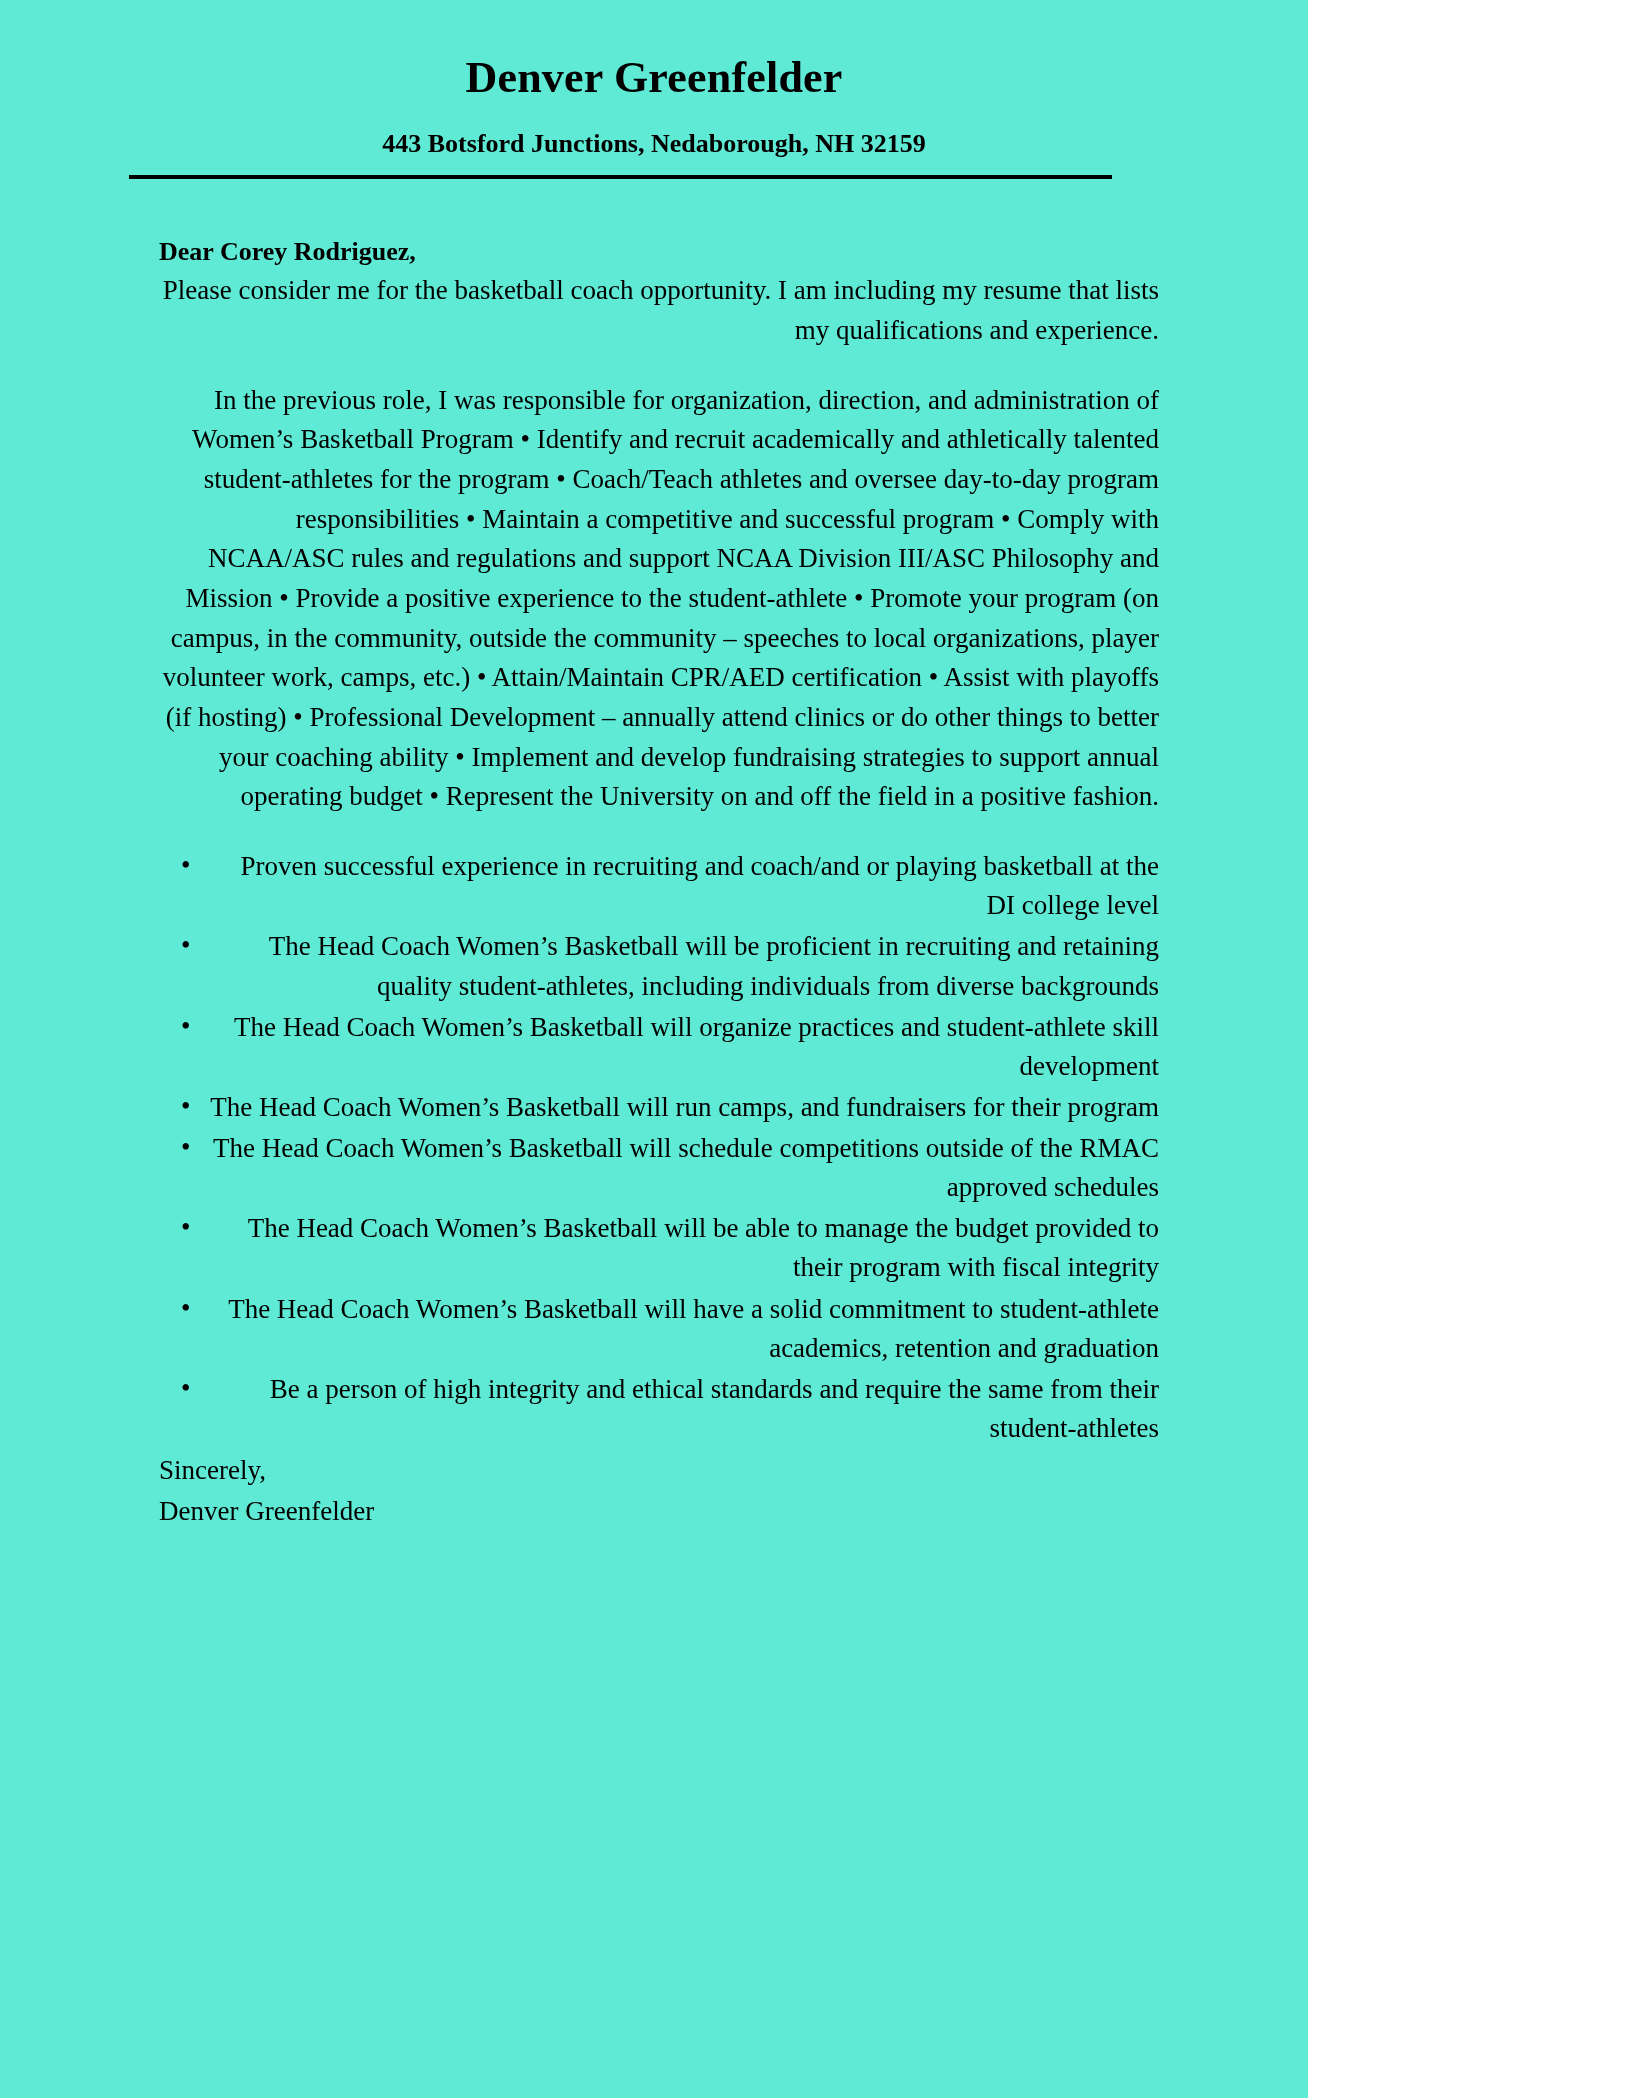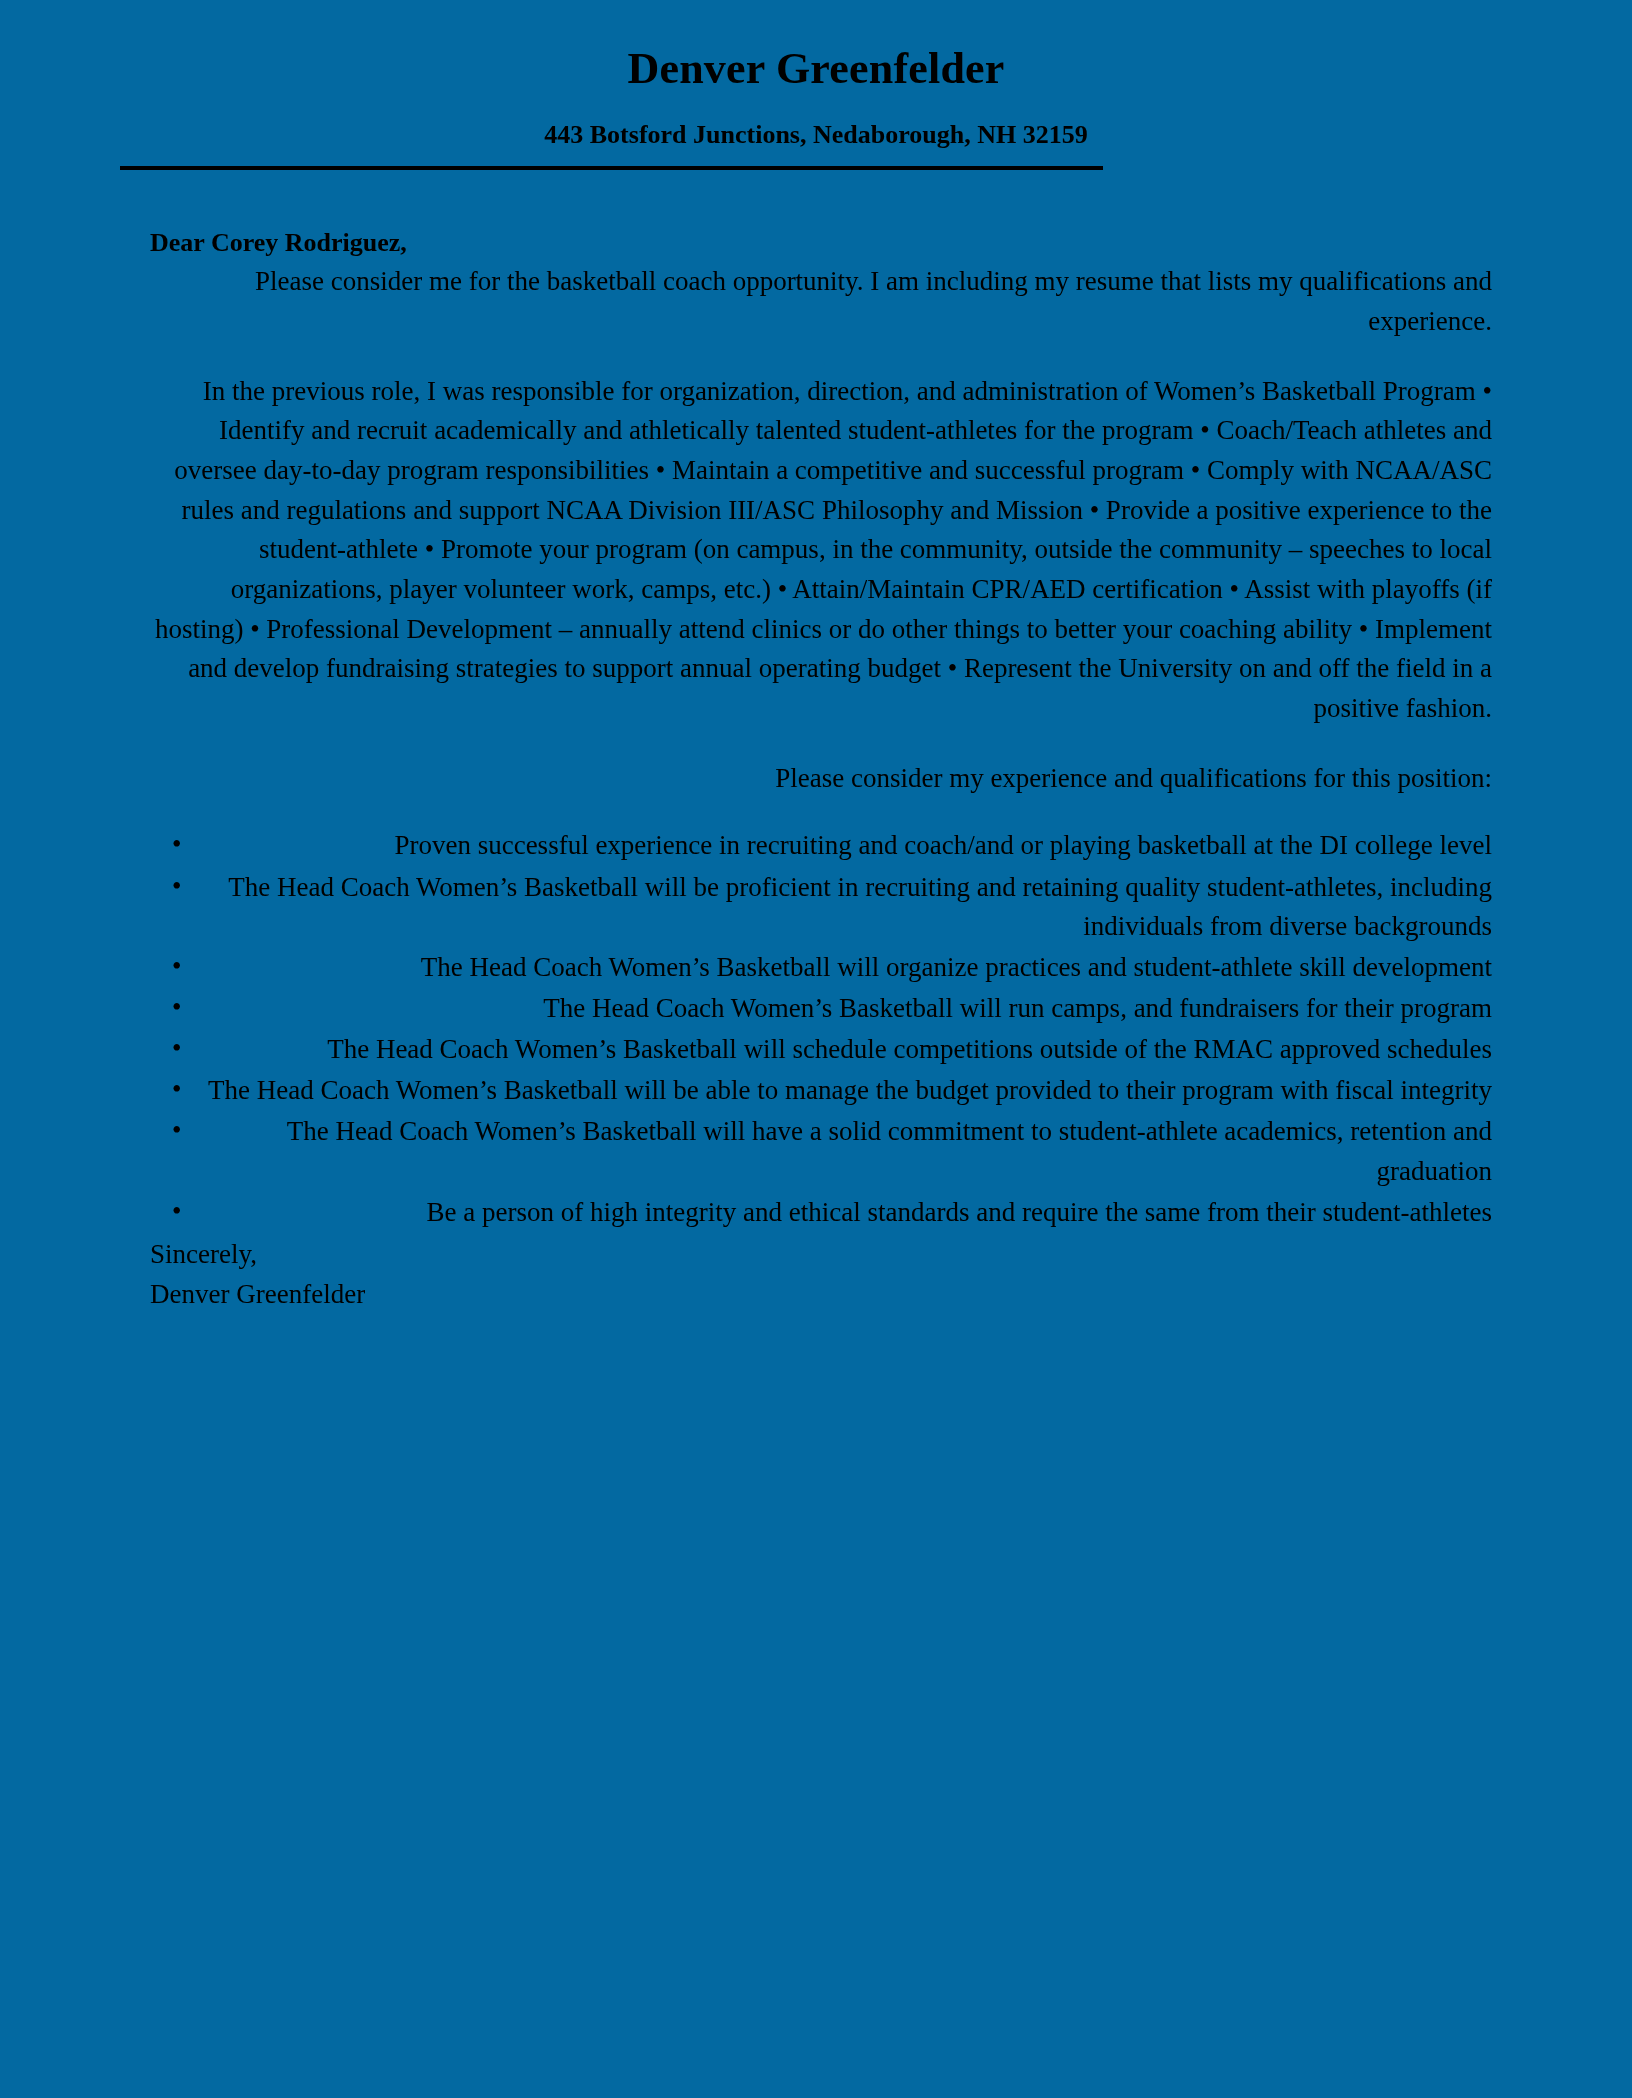--- a/index.html
+++ b/index.html
@@ -9,25 +9,25 @@
   }
   body {
     width: 1632px;
     height: 2098px;
     font-family: "Liberation Serif", "DejaVu Serif", serif;
     color: #000000;
     -webkit-font-smoothing: antialiased;
   }
   .page {
     position: relative;
-    width: 1632px;
+    width: 1308px;
     height: 2098px;
     box-sizing: border-box;
-    padding: 0;
-    background: #0369a1;
+    padding: 9px;
+    background: #5eead4;
   }
 
   
   .letterhead {
     padding-top: 44px;
   }
   .name-title {
     text-align: center;
     font-size: 44px;
     font-weight: bold;
@@ -121,21 +121,20 @@
   </header>
 
   <main class="body-block">
 
     <div class="salutation">Dear Corey Rodriguez,</div>
 
     <p class="para">Please consider me for the basketball coach opportunity. I am including my resume that lists my qualifications and experience.</p>
 
     <p class="para">In the previous role, I was responsible for organization, direction, and administration of Women’s Basketball Program • Identify and recruit academically and athletically talented student-athletes for the program • Coach/Teach athletes and oversee day-to-day program responsibilities • Maintain a competitive and successful program • Comply with NCAA/ASC rules and regulations and support NCAA Division III/ASC Philosophy and Mission • Provide a positive experience to the student-athlete • Promote your program (on campus, in the community, outside the community – speeches to local organizations, player volunteer work, camps, etc.) • Attain/Maintain CPR/AED certification • Assist with playoffs (if hosting) • Professional Development – annually attend clinics or do other things to better your coaching ability • Implement and develop fundraising strategies to support annual operating budget • Represent the University on and off the field in a positive fashion.</p>
 
-    <p class="para tight">Please consider my experience and qualifications for this position:</p>
 
     <ul class="qual-list">
       <li>Proven successful experience in recruiting and coach/and or playing basketball at the DI college level</li>
       <li>The Head Coach Women’s Basketball will be proficient in recruiting and retaining quality student-athletes, including individuals from diverse backgrounds</li>
       <li>The Head Coach Women’s Basketball will organize practices and student-athlete skill development</li>
       <li>The Head Coach Women’s Basketball will run camps, and fundraisers for their program</li>
       <li>The Head Coach Women’s Basketball will schedule competitions outside of the RMAC approved schedules</li>
       <li>The Head Coach Women’s Basketball will be able to manage the budget provided to their program with fiscal integrity</li>
       <li>The Head Coach Women’s Basketball will have a solid commitment to student-athlete academics, retention and graduation</li>
       <li>Be a person of high integrity and ethical standards and require the same from their student-athletes</li>

